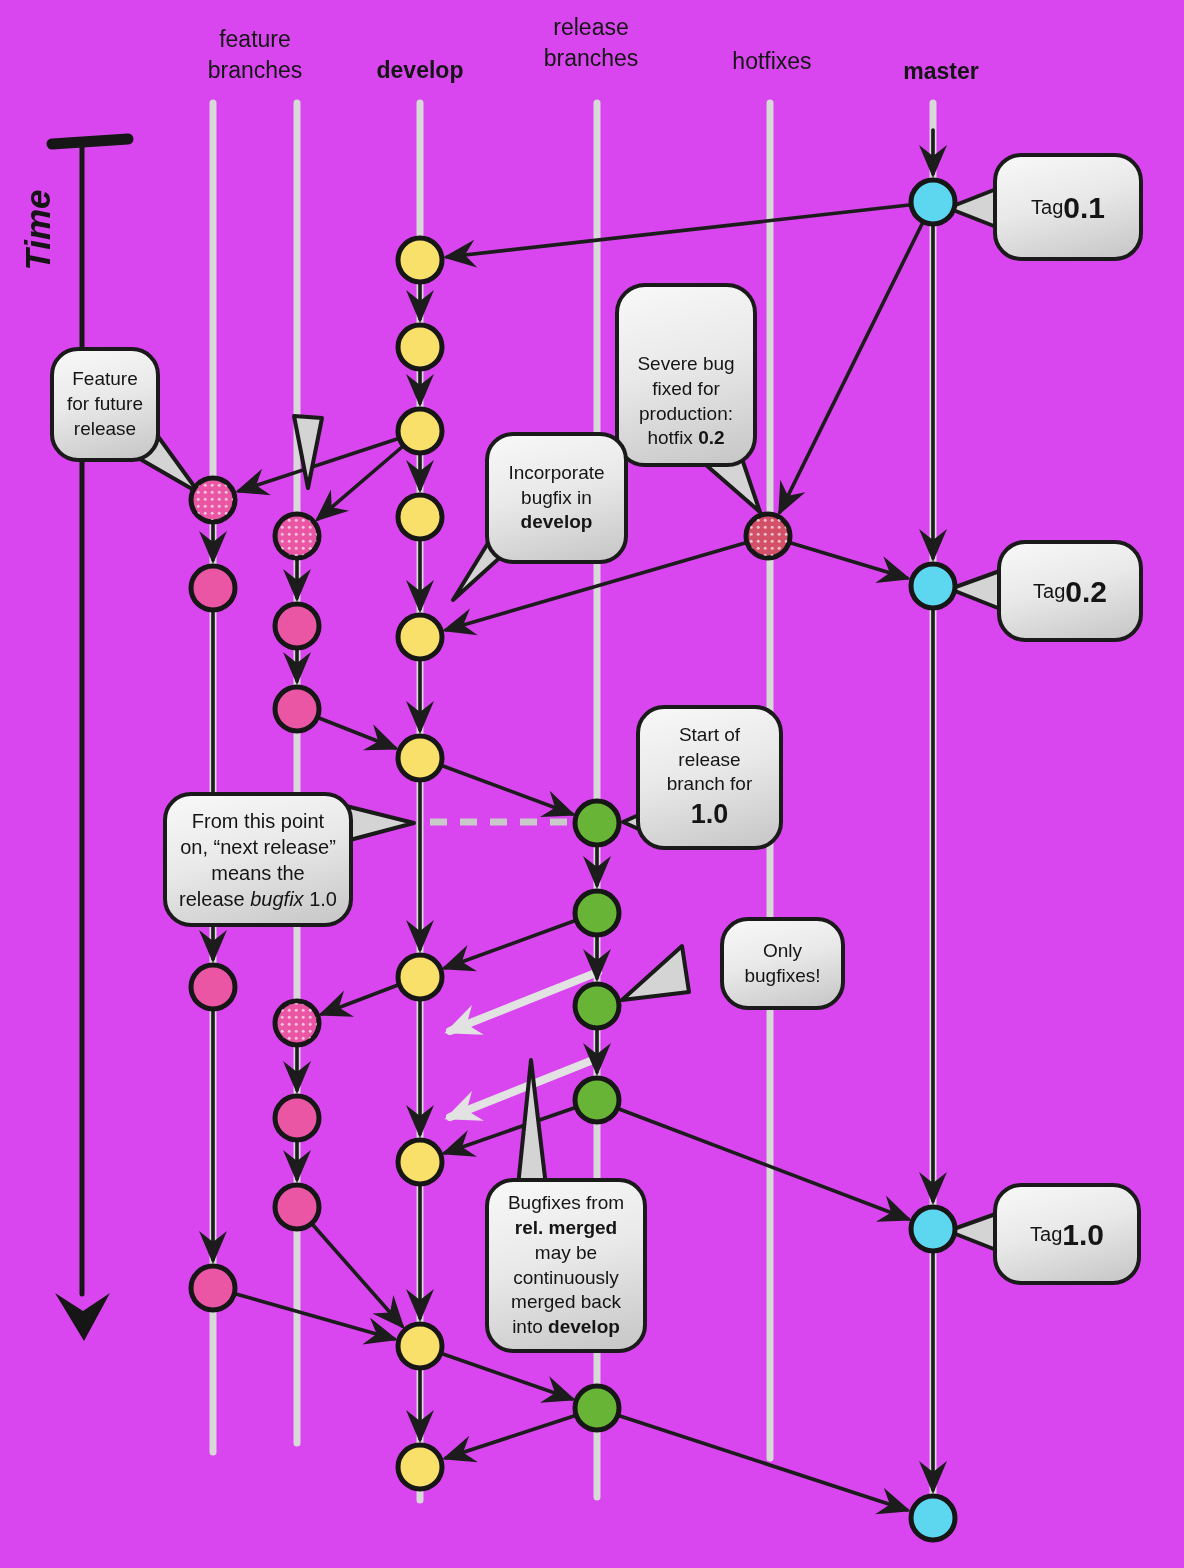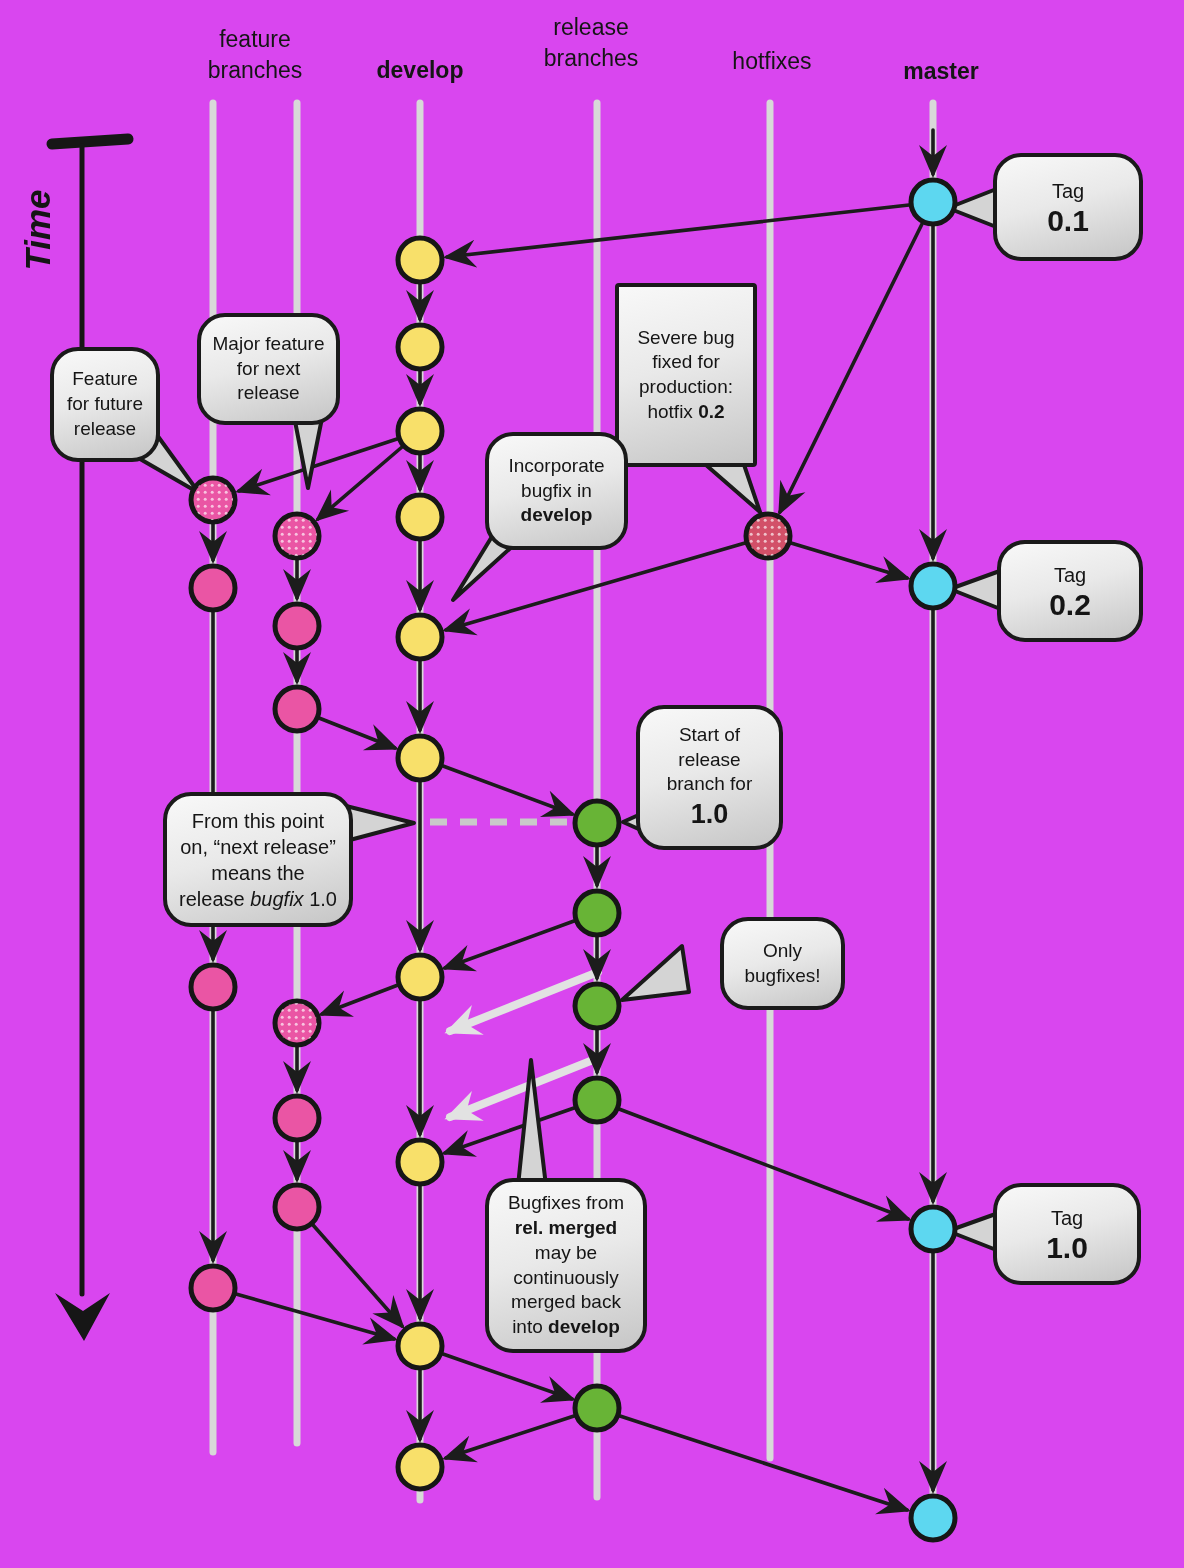--- a/index.html
+++ b/index.html
@@ -23,31 +23,31 @@
   #ahg path{fill:var(--c-ghost,#e2e2e2);}
   
   .col-header{position:absolute;width:140px;text-align:center;font-size:23px;line-height:1.35;z-index:2;}
   .col-header.bold{font-weight:bold;}
   
   .time-label{position:absolute;left:-20px;top:208px;width:120px;height:44px;z-index:2;
     transform:rotate(-90deg);font-size:35px;font-weight:bold;font-style:italic;text-align:center;}
   
   .bubble{position:absolute;z-index:3;box-sizing:border-box;border:4px solid #1a1a1a;border-radius:28px;
     background:linear-gradient(165deg,var(--c-bubble_top,#f8f8f8) 0%,var(--c-bubble_mid,#e9e9e9) 45%,var(--c-bubble_bottom,#c6c6c6) 100%);
-    display:flex;flex-direction:column;align-items:center;justify-content:center;
+    display:flex;flex-direction:row;align-items:center;justify-content:center;
     text-align:center;font-size:19px;line-height:1.3;padding:12px 10px;}
   .bubble b{font-weight:bold;}
   .tag-label{font-size:20px;}
   .tag-version{font-size:30px;font-weight:bold;line-height:1.1;}
   .big-ver{display:block;font-size:27px;font-weight:bold;}
   .b-tag01{left:993px;top:153px;width:150px;height:108px;}
   .b-major{left:197px;top:313px;width:143px;height:112px;}
   .b-future{left:50px;top:347px;width:110px;height:115px;}
-  .b-severe{left:615px;top:283px;width:142px;height:184px;border-radius:4px;}
-  .b-incorp{left:485px;top:432px;width:143px;height:118px;}
+  .b-severe{left:615px;top:283px;width:142px;height:184px;border-radius:30px;align-items:flex-end;}
+  .b-incorp{left:485px;top:432px;width:143px;height:132px;}
   .b-tag02{left:997px;top:540px;width:146px;height:102px;}
   .b-start{left:636px;top:705px;width:147px;height:145px;}
   .b-frompoint{left:163px;top:792px;width:190px;height:135px;font-size:20px;}
   .b-only{left:707px;top:917px;width:125px;height:93px;margin-left:13px;}
   .b-bugfix{left:485px;top:1178px;width:162px;height:175px;}
   .b-tag10{left:993px;top:1183px;width:148px;height:102px;}
 </style>
 </head>
 <body>
 
@@ -206,23 +206,20 @@
 <div class="col-header" style="left:702px;top:46px;">hotfixes</div>
 <div class="col-header bold" style="left:871px;top:56px;">master</div>
 
 <div class="time-label">Time</div>
 
 <div class="bubble b-tag01">
   <div class="tag-label">Tag</div>
   <div class="tag-version">0.1</div>
 </div>
 
-<div class="bubble b-major">
-  <div>Major feature for next release</div>
-</div>
 
 <div class="bubble b-future">
   <div>Feature for future release</div>
 </div>
 
 <div class="bubble b-severe">
   <div><span>Severe bug fixed for production: hotfix </span><b>0.2</b></div>
 </div>
 
 <div class="bubble b-incorp">

